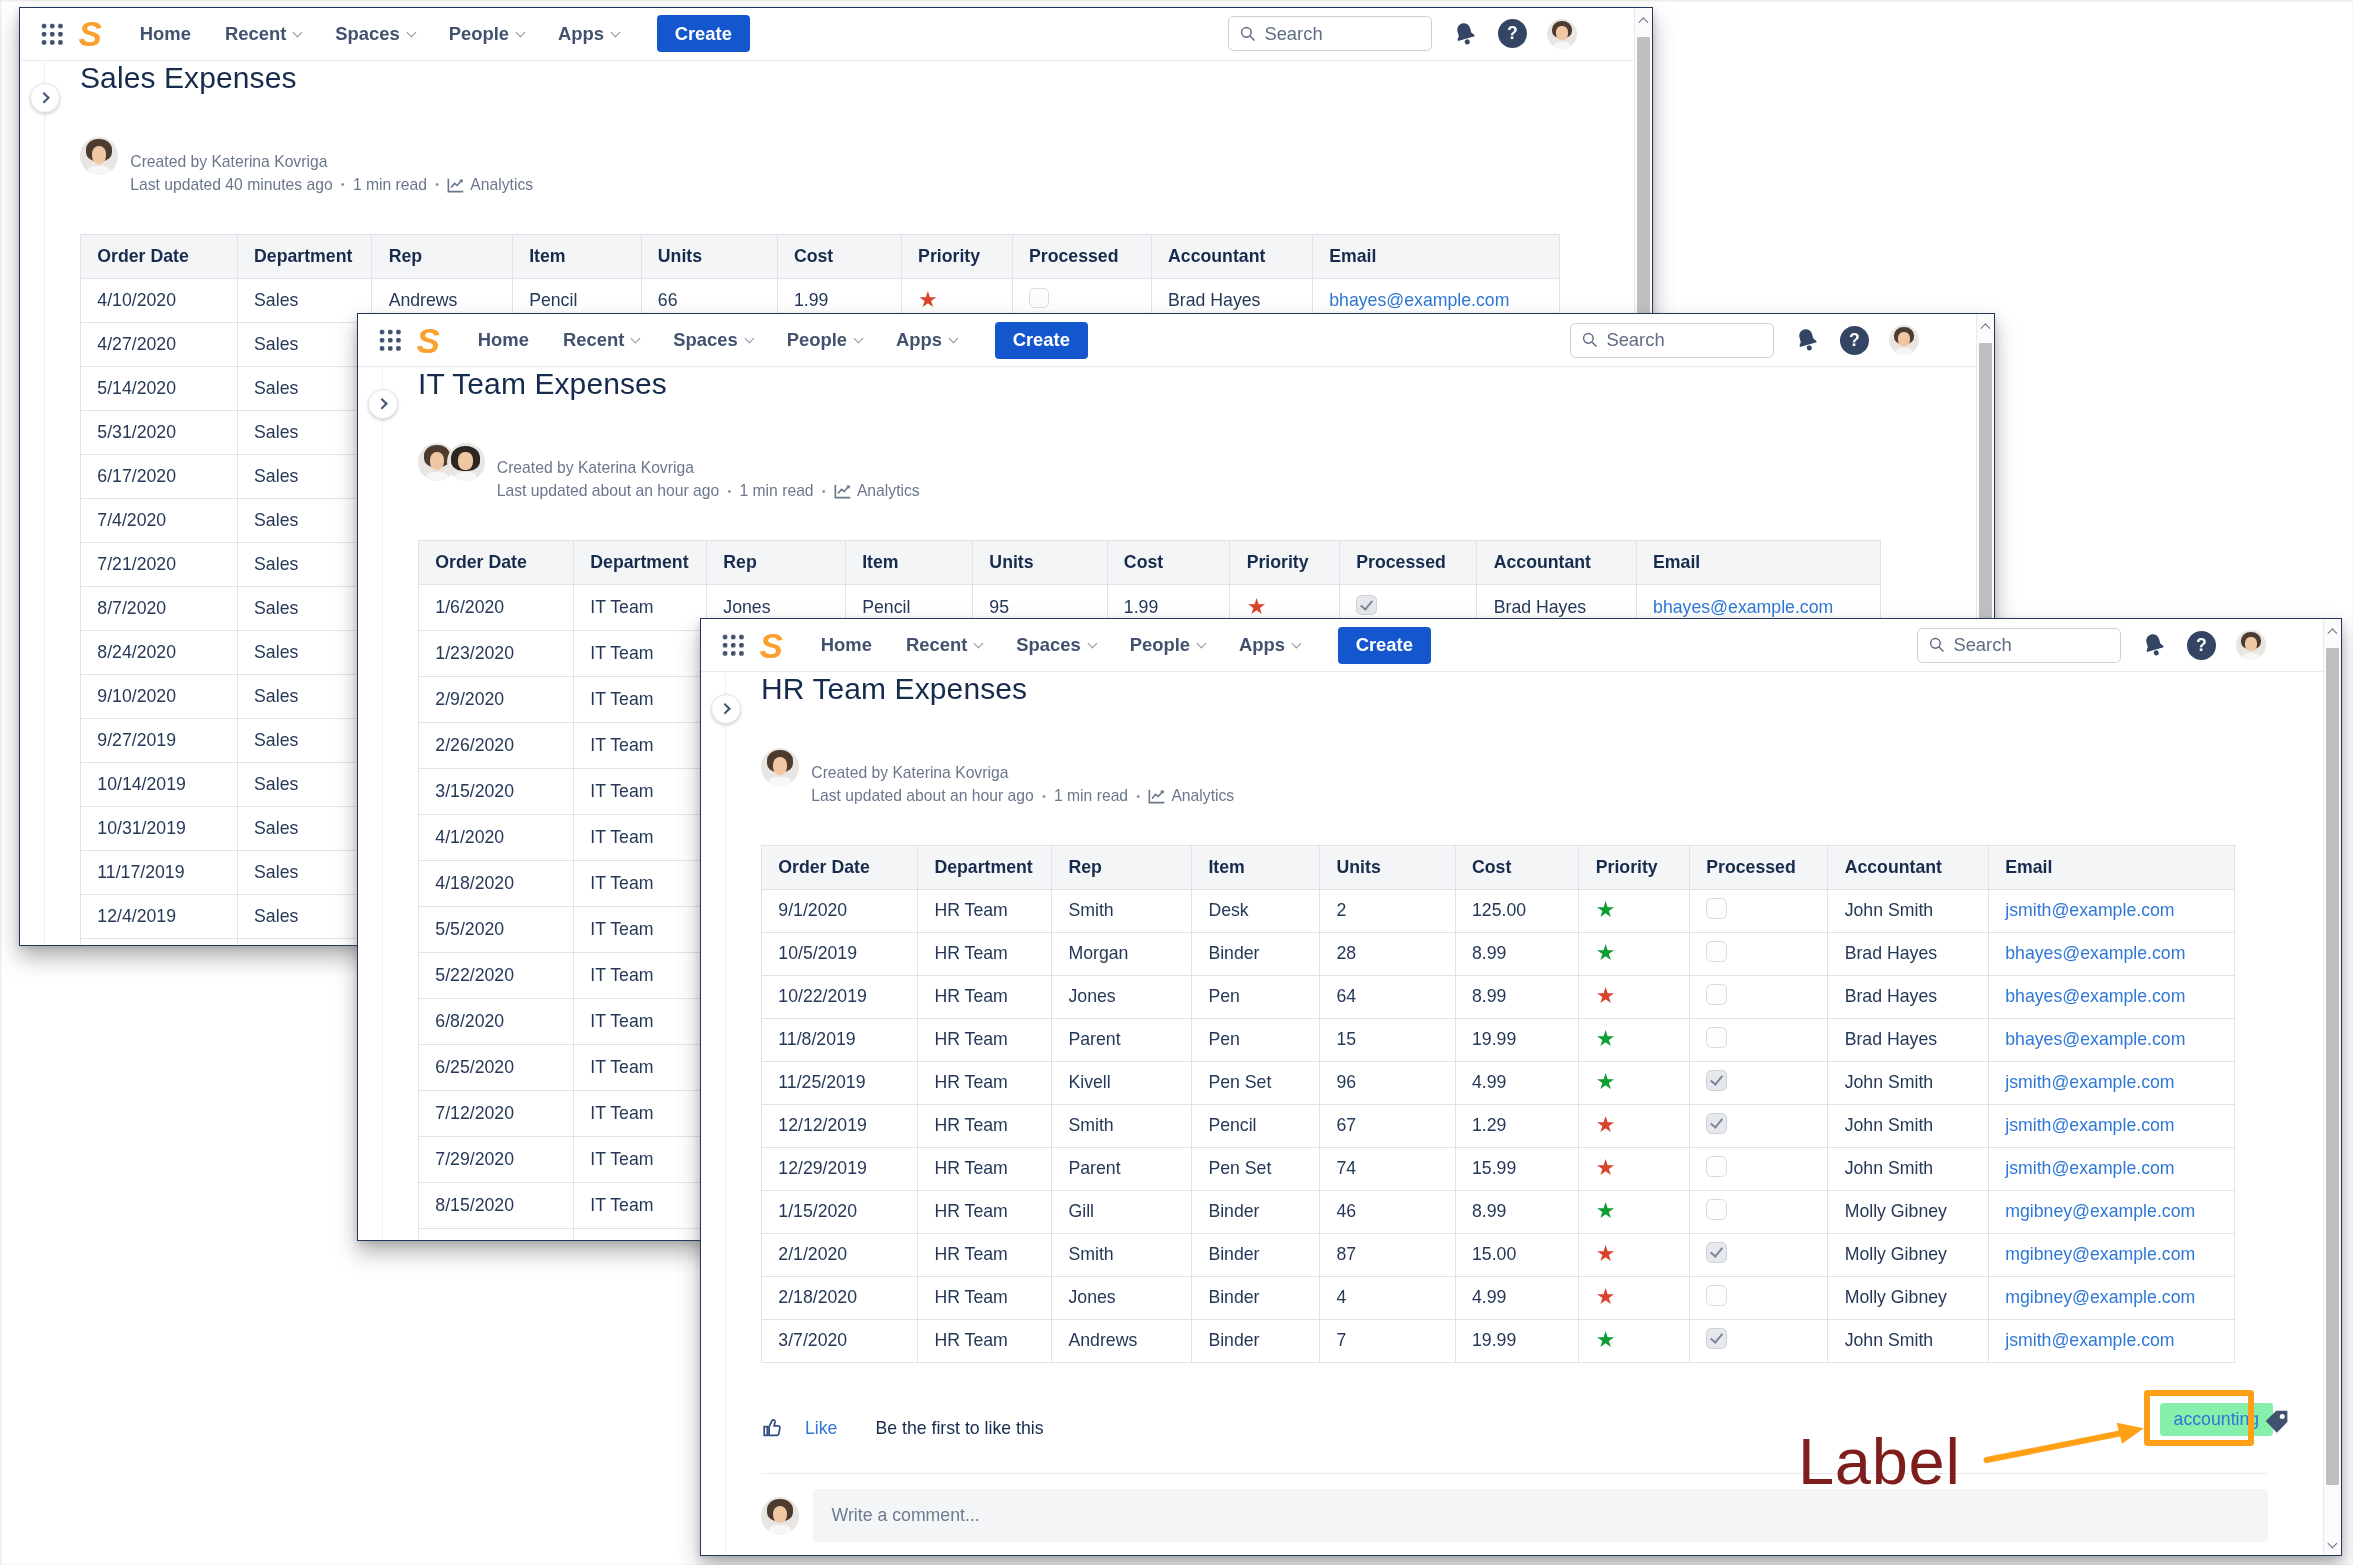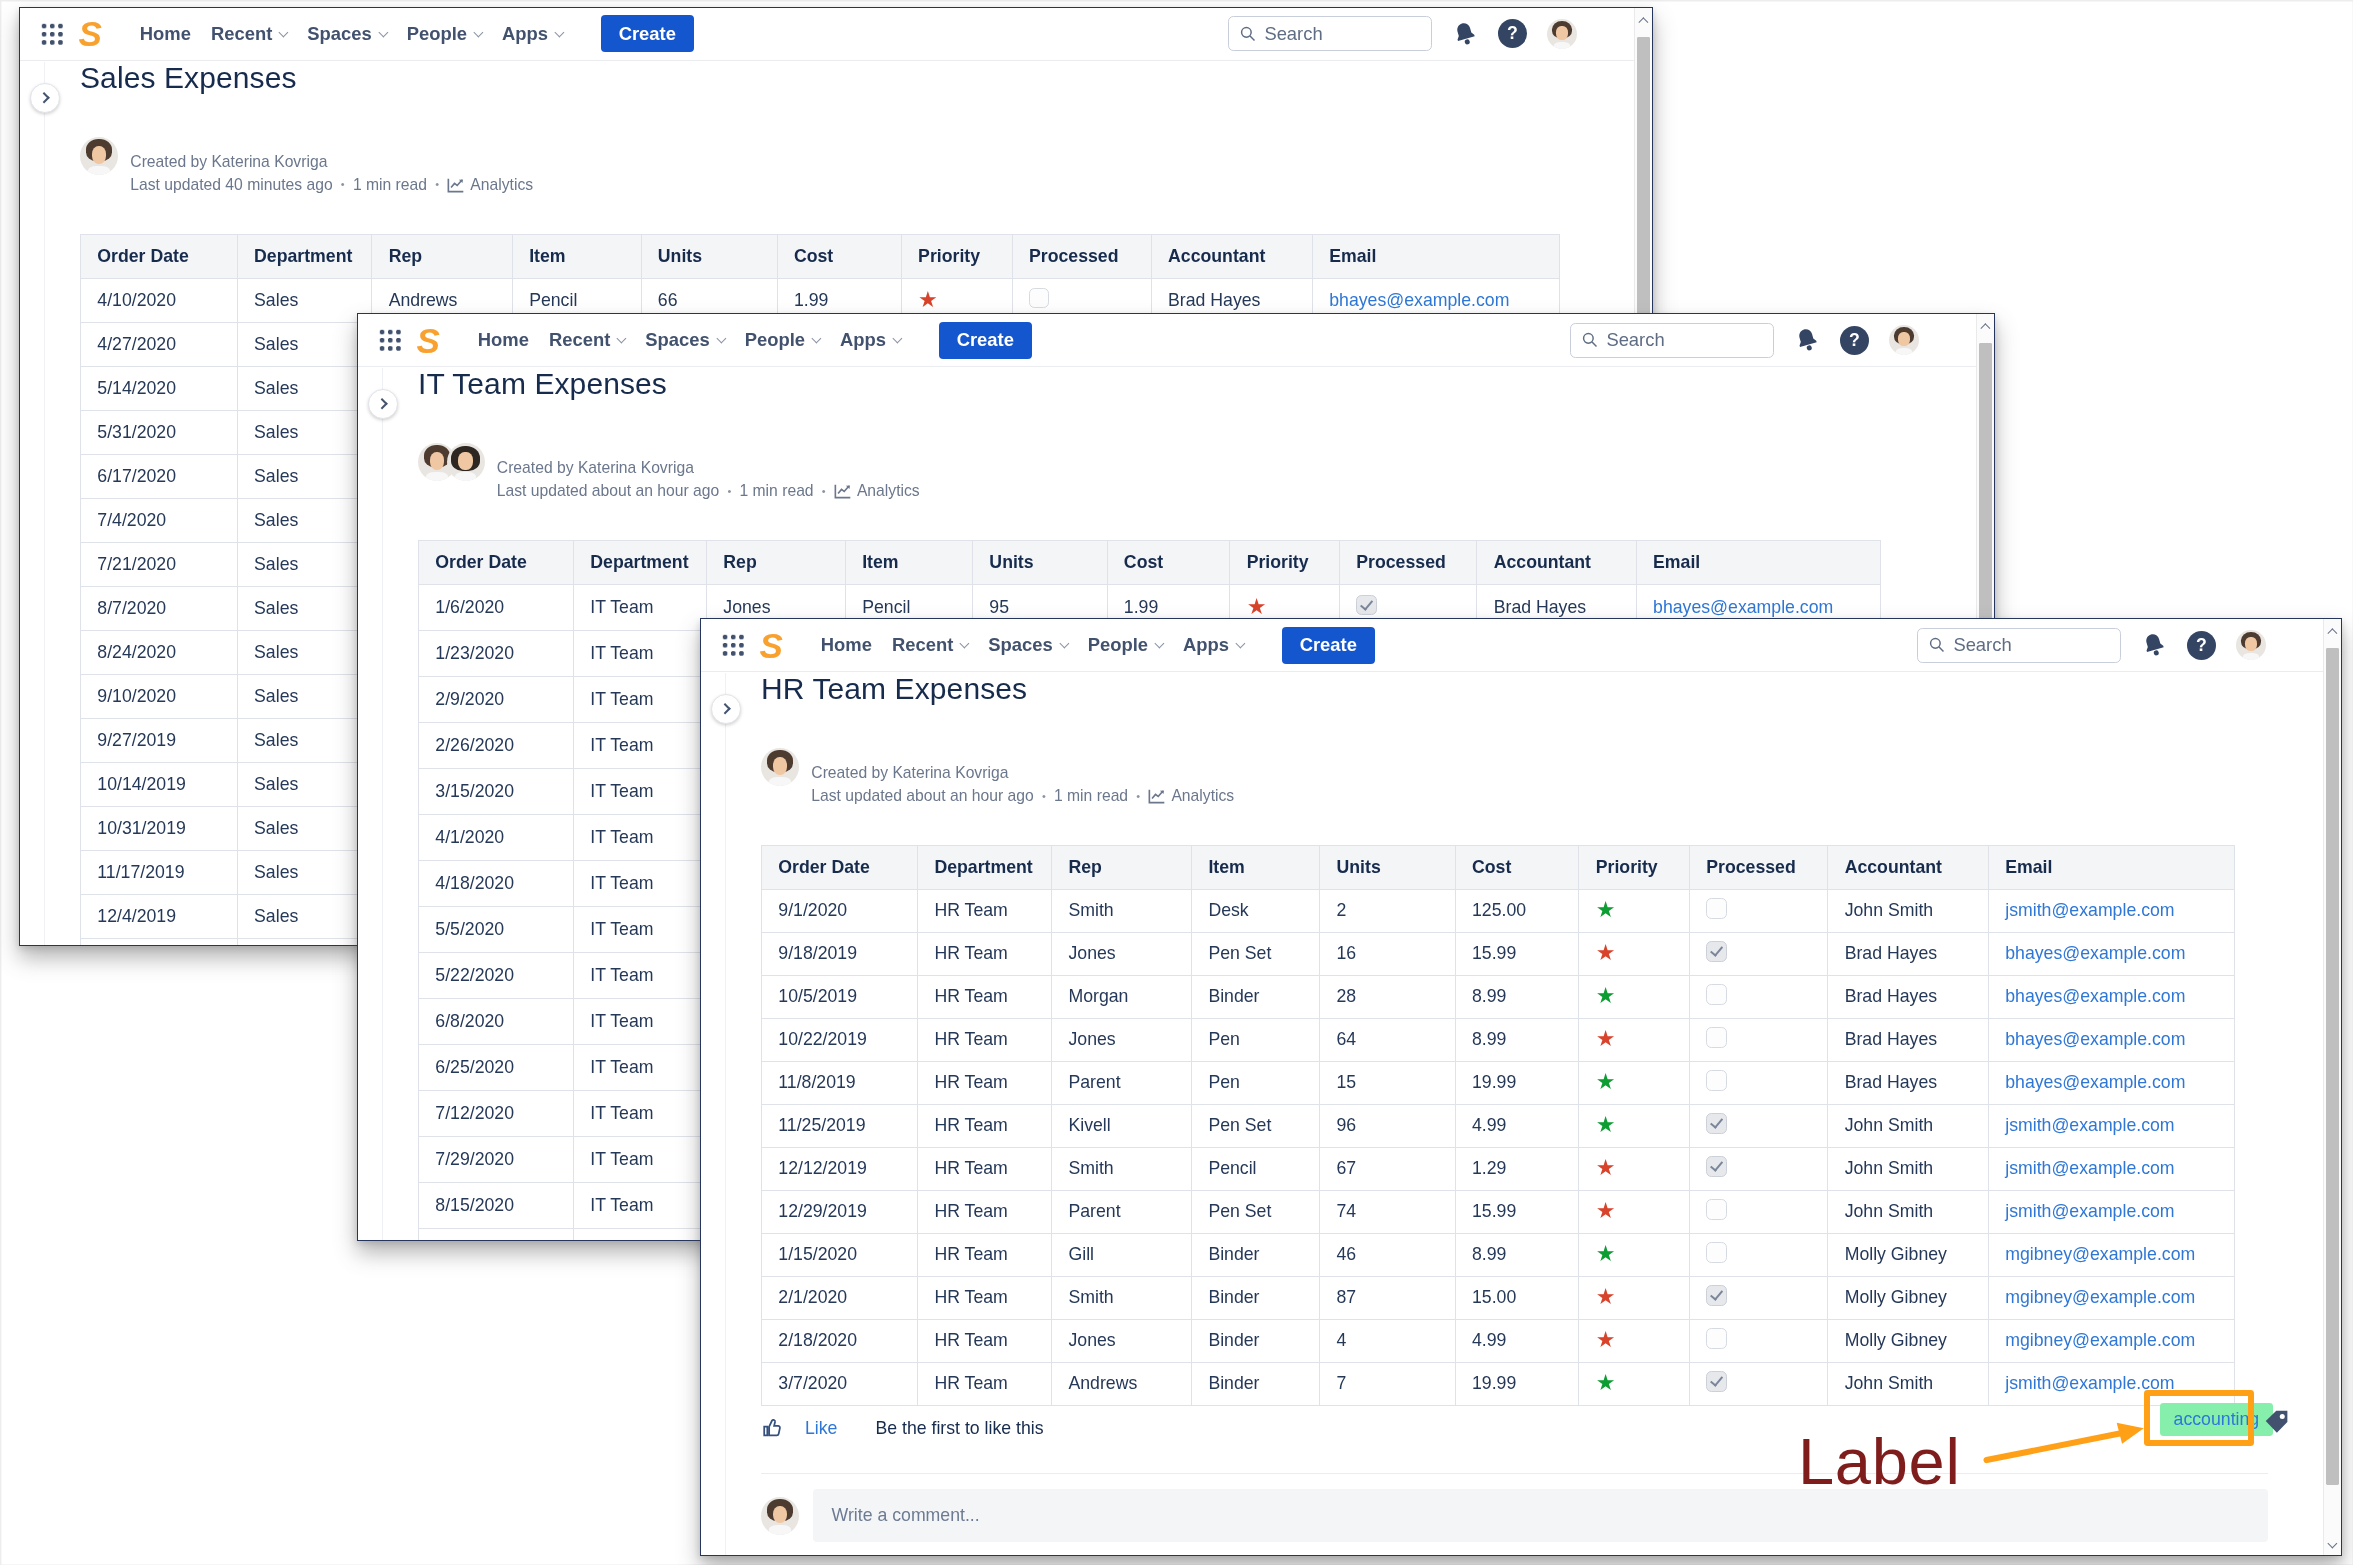--- a/index.html
+++ b/index.html
@@ -17,21 +17,21 @@
        box-shadow:0 12.3px 20.4px rgba(90,90,90,.45),0 2.7px 6.8px rgba(0,0,0,.15);}
   .win-sales{left:19px;top:6.8px;width:1634px;height:939px;z-index:1;}
   .win-it{left:357px;top:313px;width:1638px;height:928px;z-index:2;}
   .win-hr{left:700px;top:618px;width:1642px;height:938px;z-index:3;}
 
   .nav{height:53px;display:flex;align-items:center;padding:0 75px 0 20.4px;border-bottom:1.4px solid #ebecf0;background:#fff;}
   .grid-icon{width:24.5px;height:24.5px;margin-right:13.6px;flex:none;
     background-image:radial-gradient(circle,#42526E 2.3px,transparent 2.7px);
     background-size:8.2px 8.2px;background-position:center;}
   .logo{font-size:35px;font-weight:800;color:var(--logo);margin-right:38px;line-height:1;font-style:italic;flex:none;}
-  .menu{display:flex;align-items:center;gap:20px;font-size:18.4px;color:var(--menu);font-weight:600;}
+  .menu{display:flex;align-items:center;gap:34px;font-size:18.4px;color:var(--menu);font-weight:600;}
   .menu-item{display:flex;align-items:center;cursor:pointer;white-space:nowrap;}
   .caret{width:6.8px;height:6.8px;border-right:1.7px solid #8993A4;border-bottom:1.7px solid #8993A4;
     transform:rotate(45deg);margin:-2.7px 0 0 8.2px;}
   .create{margin-left:38px;height:37px;padding:0 17.7px;background:var(--btn);color:#fff;border:none;
     border-radius:4.1px;font-size:18.4px;font-weight:600;font-family:inherit;cursor:pointer;flex:none;}
   .nav-right{margin-left:auto;display:flex;align-items:center;gap:20px;}
   .search{width:204px;height:35px;border:1.4px solid #c9cedb;border-radius:5.4px;display:flex;align-items:center;
     padding:0 9.5px;color:#5E6C84;font-size:18.4px;gap:8.2px;background:#fff;}
   .help{width:29px;height:29px;border-radius:50%;background:#344563;color:#fff;font-size:17.7px;font-weight:700;
     display:flex;align-items:center;justify-content:center;flex:none;}
@@ -819,32 +819,20 @@
               <td>Smith</td>
               <td>Desk</td>
               <td>2</td>
               <td>125.00</td>
               <td><span class="star star-green">★</span></td>
               <td><span class="cb"></span></td>
               <td>John Smith</td>
               <td><a class="email">jsmith@example.com</a></td>
             </tr>
             <tr>
-              <td>9/18/2019</td>
-              <td>HR Team</td>
-              <td>Jones</td>
-              <td>Pen Set</td>
-              <td>16</td>
-              <td>15.99</td>
-              <td><span class="star star-red">★</span></td>
-              <td><span class="cb cb-on"></span></td>
-              <td>Brad Hayes</td>
-              <td><a class="email">bhayes@example.com</a></td>
-            </tr>
-            <tr>
               <td>10/5/2019</td>
               <td>HR Team</td>
               <td>Morgan</td>
               <td>Binder</td>
               <td>28</td>
               <td>8.99</td>
               <td><span class="star star-green">★</span></td>
               <td><span class="cb"></span></td>
               <td>Brad Hayes</td>
               <td><a class="email">bhayes@example.com</a></td>

